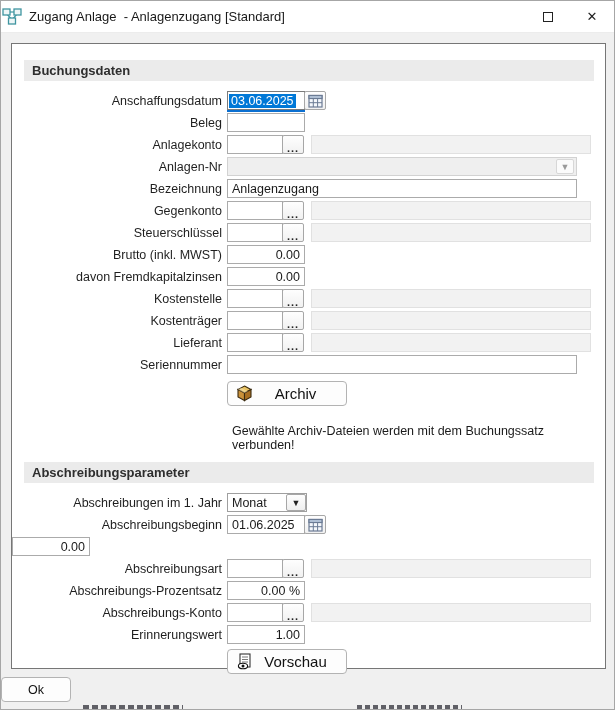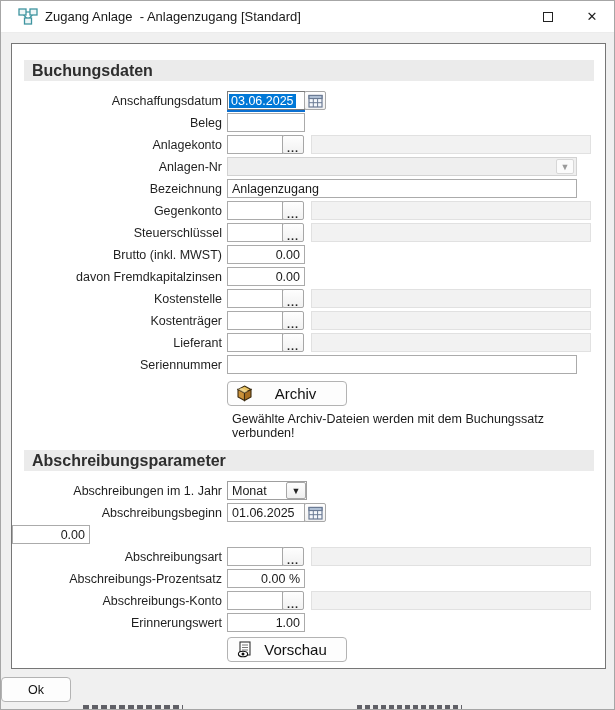--- a/index.html
+++ b/index.html
@@ -1,31 +1,31 @@
 <!DOCTYPE html>
 <html><head>
 <meta charset="utf-8">
 <style>
   * { box-sizing: border-box; }
   html,body { margin:0; padding:0; }
   body { font-family:"Liberation Sans", sans-serif; font-size:12.5px; color:#1a1a1a; background:#fff; }
   .window { position:relative; width:615px; height:710px; background:#f0f0f0; border:1px solid #a6a6a6; overflow:hidden; }
 
   
-  .titlebar { height:32px; background:#ffffff; display:flex; align-items:center; padding-left:17px; border-bottom:1px solid #ececec; }
+  .titlebar { height:32px; background:#ffffff; display:flex; align-items:center; padding-left:1px; border-bottom:1px solid #ececec; }
   .titlebar .app-icon { width:20px; height:17px; margin-right:7px; flex:0 0 auto; }
   .titlebar .title { font-size:13px; white-space:pre; color:#191919; flex:1 1 auto; }
   .win-controls { display:flex; height:32px; }
   .win-btn { width:44px; height:32px; display:flex; align-items:center; justify-content:center; cursor:default; }
   .max-glyph { width:10px; height:10px; border:1.2px solid #222; }
   .close-glyph { font-size:13px; color:#222; line-height:1; }
 
   
   .panel { position:absolute; left:10px; top:42px; width:595px; height:626px; background:#ffffff; border:1px solid #767676; padding-top:16px; }
-  .section-hd { margin:0 11px 0 12px; height:21px; background:#ebebeb; display:flex; align-items:center; padding-left:8px; font-weight:bold; font-size:16px; color:#2e2e2e; }
+  .section-hd { margin:0 11px 0 12px; height:21px; background:#ebebeb; display:flex; align-items:center; padding-left:8px; font-weight:bold; font-size:13px; color:#2e2e2e; }
   .rows { margin-top:10px; }
   .frow { display:flex; align-items:center; height:19px; margin-bottom:3px; }
   .lbl { width:215px; text-align:right; padding-right:5px; color:#1f1f1f; flex:0 0 auto; }
 
   .fld { height:19px; border:1px solid #ababab; background:#fff; display:flex; align-items:center; padding:0 4px; overflow:hidden; }
   .fld.f78 { width:78px; }
   .fld.f56 { width:56px; }
   .fld.num { width:78px; justify-content:flex-end; }
   .fld.wide { width:350px; }
   .fld.focused { border-color:#7a7a7a; box-shadow:0 2px 0 #0b6fd0; padding:0 1px; }
@@ -41,21 +41,21 @@
   .combo-disabled .arrow-btn { width:18px; height:15px; border:1px solid #d7d7d7; border-radius:2px; background:#fbfbfb; color:#9a9a9a; font-size:9px; display:flex; align-items:center; justify-content:center; }
 
   .combo { width:80px; height:19px; border:1px solid #9f9f9f; background:#fff; display:flex; align-items:center;justify-content:space-between; }
   .combo .combo-val { flex:1 1 auto; padding-left:4px; }
   .combo .arrow-btn { width:20px; height:17px; border:1px solid #a7a7a7; border-radius:2px; background:linear-gradient(#fefefe,#efefef); color:#222; font-size:9px; display:flex; align-items:center; justify-content:center; margin-right:0px; }
 
   .action-btn { width:120px; height:25px; border:1px solid #b3b3b3; border-radius:4px; background:#fdfdfd; display:flex; align-items:center; padding:0 8px; font-size:15px; color:#111; cursor:default; }
   .action-btn .ic { flex:0 0 auto; width:17px; height:17px; }
   .action-btn .cap { flex:1 1 auto; text-align:center; }
 
-  .hint { margin-left:220px; margin-top:6px; font-size:12.5px; color:#1b1b1b; }
+  .hint { margin-left:220px; margin-top:18px; font-size:12.5px; color:#1b1b1b; }
   .gap-after-serial { height:4px; }
   .gap-before-sec2 { height:10px; }
 
   
   .footer { position:absolute; left:0; top:676px; width:615px; display:flex; justify-content:flex-end; gap:8px; padding-right:8px;flex-direction:column; }
   .dlg-btn { height:25px; border:1px solid #b3b3b3; border-radius:4px; background:#fdfdfd; font-size:12.5px; color:#111; display:flex; align-items:center; justify-content:center; cursor:default; }
   .dlg-btn.ok { width:70px; }
   .dlg-btn.cancel { width:75px; }
 
   

